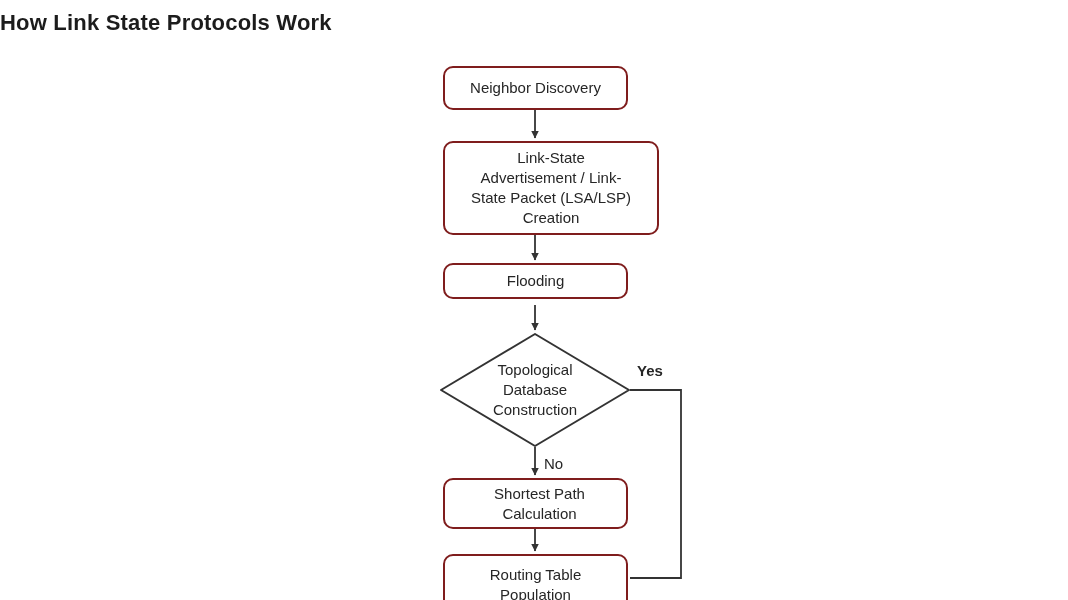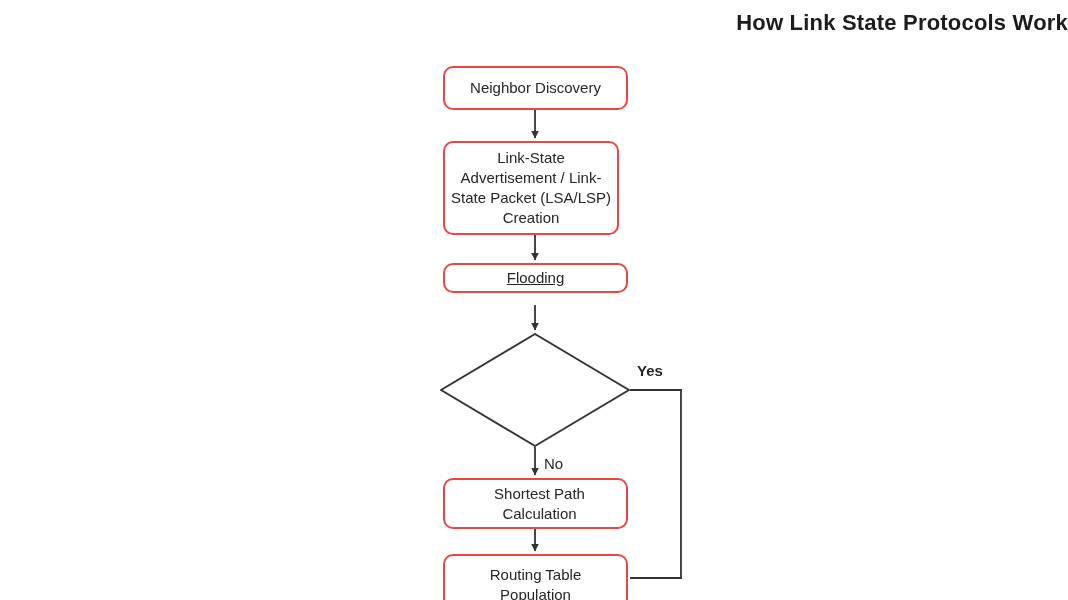--- a/index.html
+++ b/index.html
@@ -13,21 +13,21 @@
     background: #ffffff;
     overflow: hidden;
     color: #262626;
   }
 
   .diagram-title {
     position: absolute;
     top: 10px;
     left: 0;
     width: 1068px;
-    text-align: right;
+    text-align: left;
     font-size: 22px;
     font-weight: 700;
     color: #1c1c1c;
     letter-spacing: 0.2px;
   }
 
   .connector-layer {
     position: absolute;
     top: 0; left: 0;
     width: 1068px; height: 600px;
@@ -38,30 +38,30 @@
     display: flex;
     align-items: center;
     justify-content: center;
     text-align: center;
     font-size: 15px;
     line-height: 20px;
     color: #262626;
   }
 
   .process {
-    border: 2px solid #ef4444;
+    border: 2px solid #7f1d1d;
     border-radius: 10px;
     background: #ffffff;
   }
 
   .process .node-label { max-width: 162px; }
 
   .node-neighbor     { left: 443px; top: 66px;  width: 185px; height: 44px; }
-  .node-lsa          { left: 443px; top: 141px; width: 176px; height: 94px; }
-  .node-flooding     { left: 443px; top: 263px; width: 185px; height: 30px; text-decoration: underline; }
+  .node-lsa          { left: 443px; top: 141px; width: 216px; height: 94px; }
+  .node-flooding     { left: 443px; top: 263px; width: 185px; height: 36px; }
   .node-shortest     { left: 443px; top: 478px; width: 185px; height: 51px; padding-left: 8px; }
   .node-routing      { left: 443px; top: 554px; width: 185px; height: 64px; align-items: flex-start; padding-top: 9px; }
 
   .node-decision {
     left: 440px; top: 333px; width: 190px; height: 114px;
     background: transparent;
   }
   .node-decision svg { position: absolute; top: 0; left: 0; }
   .node-decision .node-label {
     position: relative;
@@ -106,20 +106,21 @@
   </div>
 
   <div class="node process node-flooding">
     <span class="node-label">Flooding</span>
   </div>
 
   <div class="node node-decision">
     <svg width="190" height="114" viewBox="0 0 190 114">
       <polygon points="95,1 189,57 95,113 1,57" fill="#ffffff" stroke="#333333" stroke-width="2" stroke-linejoin="round"></polygon>
     </svg>
+    <span class="node-label">Topological Database Construction</span>
   </div>
 
   <div class="node process node-shortest">
     <span class="node-label">Shortest Path Calculation</span>
   </div>
 
   <div class="node process node-routing">
     <span class="node-label">Routing Table Population</span>
   </div>
 

